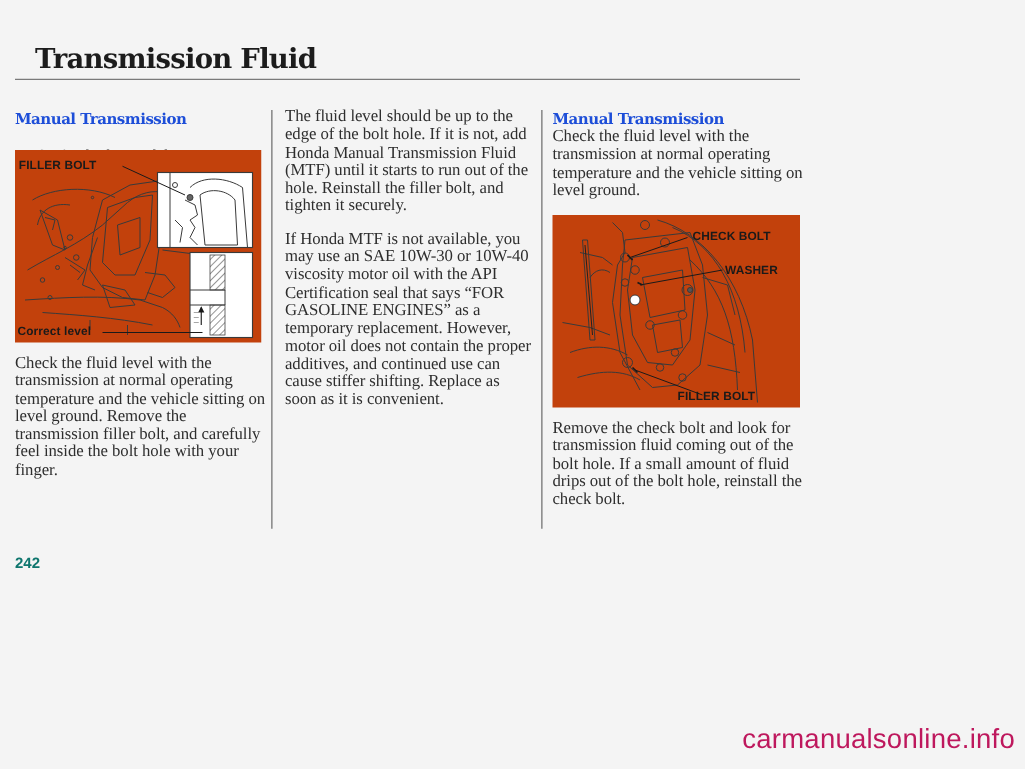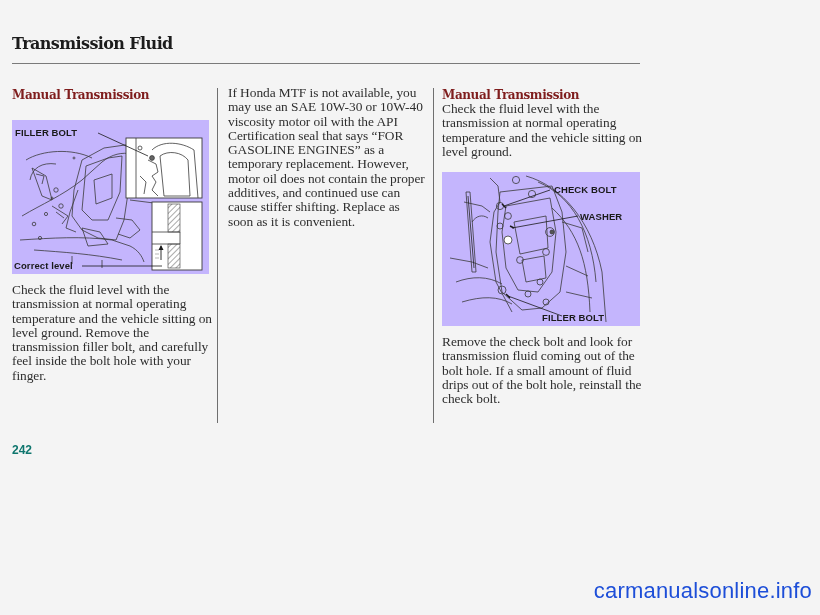--- a/index.html
+++ b/index.html
@@ -10,25 +10,25 @@
     body {
       width: 820px;
       height: 615px;
       position: relative;
       overflow: hidden;
       font-family: "DejaVu Serif", "Liberation Serif", serif;
       color: #2a2a2a;
     }
     .page-title {
       position: absolute;
-      left: 12px;
+      left: 28px;
       top: 34px;
       font-family: "DejaVu Serif", "Liberation Serif", serif;
       font-weight: bold;
-      font-size: 16px;
+      font-size: 22px;
       letter-spacing: -0.6px;
       color: #1c1c1c;
       margin: 0;
     }
     .title-rule {
       position: absolute;
       left: 12px;
       top: 63px;
       width: 628px;
       height: 1px;
@@ -44,21 +44,21 @@
     .column {
       position: absolute;
       top: 86px;
       font-family: "Liberation Serif", "DejaVu Serif", serif;
     }
     .section-heading {
       font-family: "DejaVu Serif", "Liberation Serif", serif;
       font-weight: bold;
       font-size: 12px;
       letter-spacing: -0.4px;
-      color: #7f1d1d;
+      color: #1d4ed8;
       line-height: 14px;
       margin: 0;
     }
     .section-sub {
       font-family: "DejaVu Serif", "Liberation Serif", serif;
       font-style: italic;
       font-size: 11px;
       letter-spacing: -0.4px;
       color: #333;
       line-height: 13px;
@@ -67,21 +67,21 @@
     .body-text {
       font-family: "Liberation Serif", "DejaVu Serif", serif;
       font-size: 13.4px;
       line-height: 14.3px;
       color: #2e2e2e;
       margin: 0;
       letter-spacing: -0.05px;
     }
     .figure {
       position: absolute;
-      background: #c4b5fd;
+      background: #c2410c;
     }
     .figure svg {
       position: absolute;
       left: 0;
       top: 0;
     }
     .fig-label {
       position: absolute;
       font-family: "Liberation Sans", "DejaVu Sans", sans-serif;
       font-weight: bold;
@@ -98,21 +98,21 @@
       font-weight: bold;
       font-size: 12px;
       color: #0f766e;
     }
     .watermark {
       position: absolute;
       right: 8px;
       top: 578px;
       font-family: "Liberation Sans", "DejaVu Sans", sans-serif;
       font-size: 22px;
-      color: #1d4ed8;
+      color: #be185d;
       letter-spacing: 0.2px;
     }
   </style>
 </head>
 <body>
 
 <h1 class="page-title">Transmission Fluid</h1>
 <div class="title-rule"></div>
 
 <div class="col-divider" style="left:217px;"></div>
@@ -184,20 +184,21 @@
   </svg>
   <span class="fig-label" style="left:3px; top:7px;">FILLER BOLT</span>
   <span class="fig-label" style="left:2px; top:140px;">Correct level</span>
 </div>
 
 <div class="column" style="left:12px; top:283px; width:200px;">
   <p class="body-text">Check the fluid level with the transmission at normal operating temperature and the vehicle sitting on level ground. Remove the transmission filler bolt, and carefully feel inside the bolt hole with your finger.</p>
 </div>
 
 <div class="column" style="left:228px; top:86px; width:200px;">
+  <p class="body-text" style="margin-bottom:12px;">The fluid level should be up to the edge of the bolt hole. If it is not, add Honda Manual Transmission Fluid (MTF) until it starts to run out of the hole. Reinstall the filler bolt, and tighten it securely.</p>
   <p class="body-text" style="margin-bottom:30px;">If Honda MTF is not available, you may use an SAE 10W-30 or 10W-40 viscosity motor oil with the API Certification seal that says “FOR GASOLINE ENGINES” as a temporary replacement. However, motor oil does not contain the proper additives, and continued use can cause stiffer shifting. Replace as soon as it is convenient.</p>
 </div>
 
 <div class="column" style="left:442px; width:200px;">
   <p class="section-heading" style="margin-top:2px;">Manual Transmission</p>
   <p class="body-text">Check the fluid level with the transmission at normal operating temperature and the vehicle sitting on level ground.</p>
 </div>
 
 <div class="figure" style="left:442px; top:172px; width:198px; height:154px;">
   <svg width="198" height="154" viewBox="0 0 198 154">

